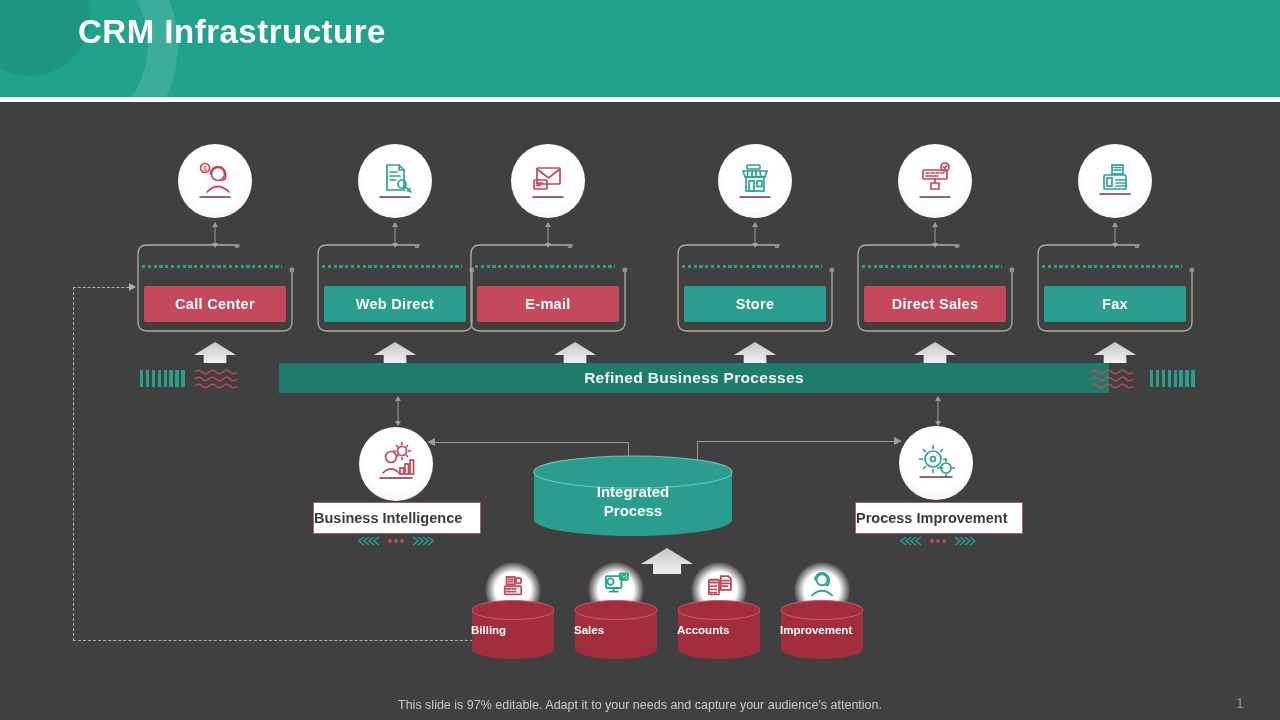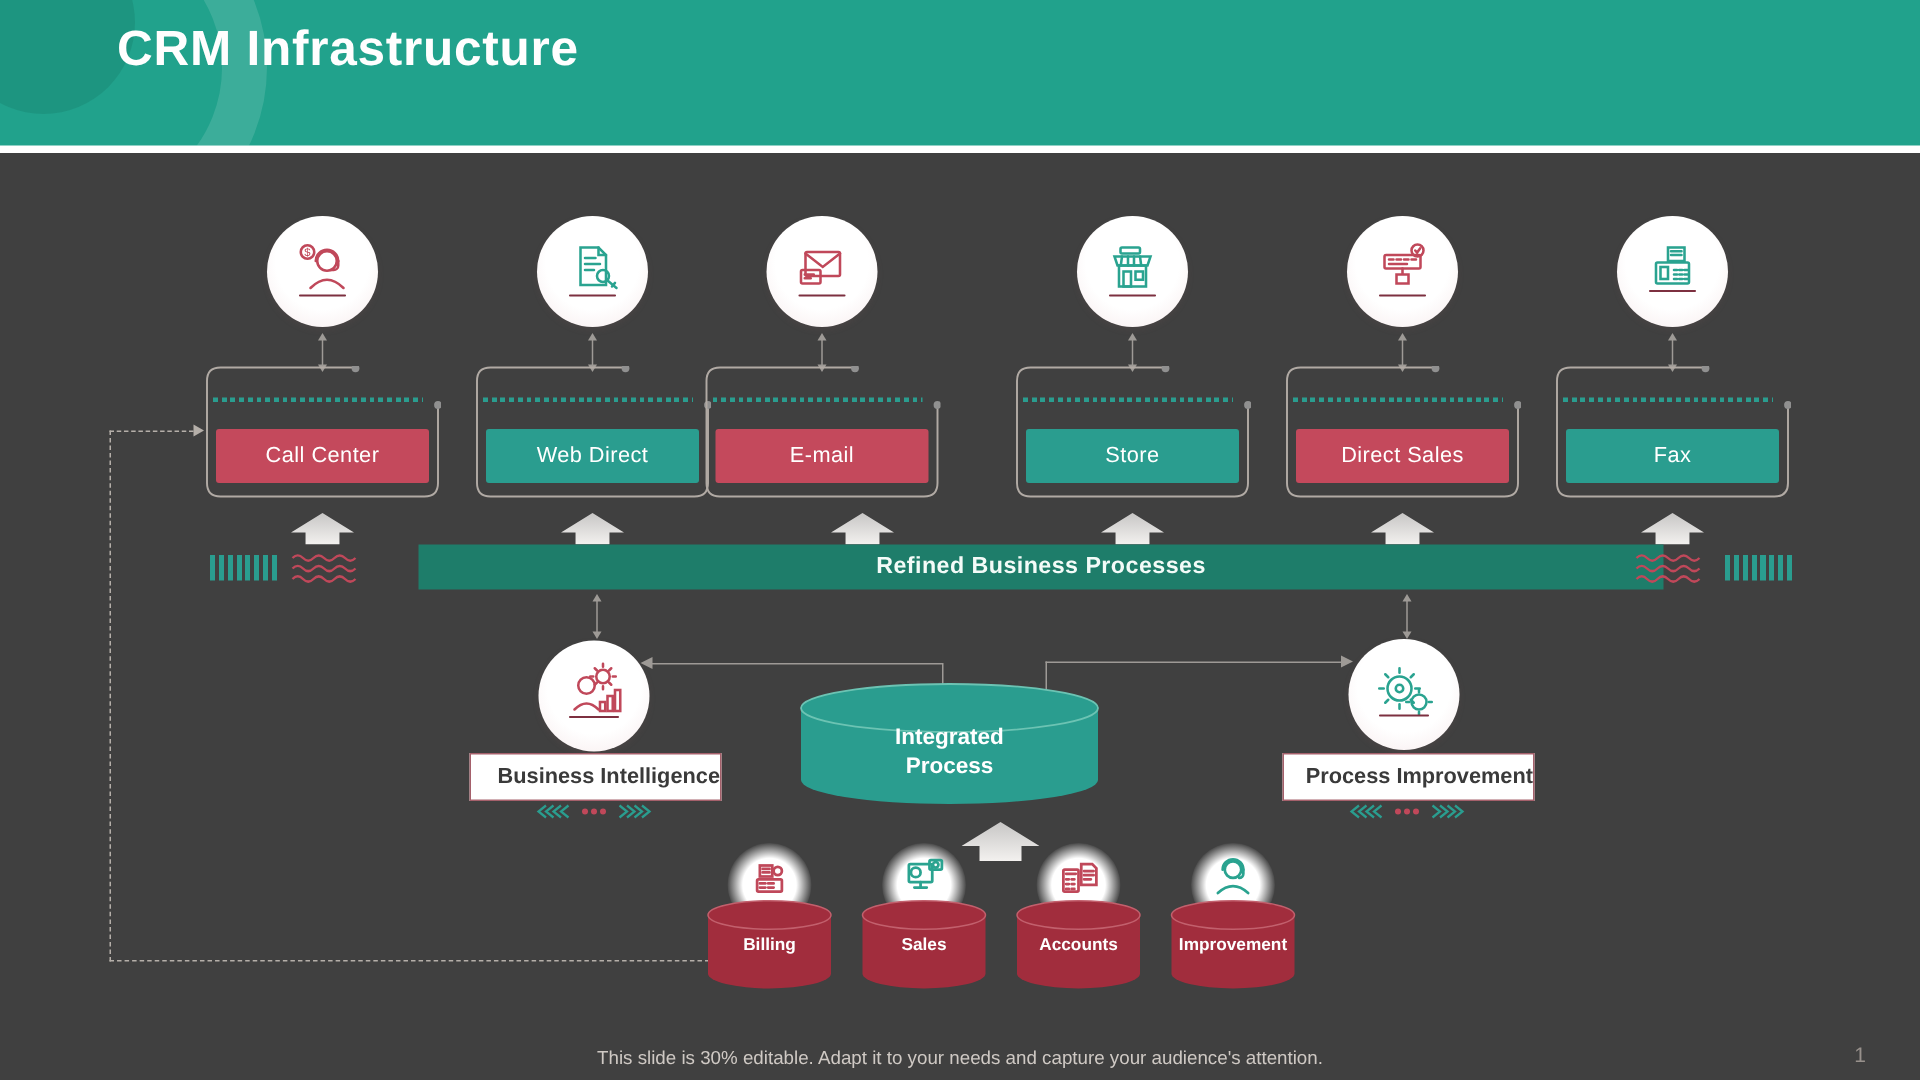--- a/index.html
+++ b/index.html
@@ -24,21 +24,21 @@
   .circle-icon svg{width:48px;height:48px;}
   .icon-red{color:#c0485a;}
   .icon-teal{color:#2aa390;}
   .ground{stroke:#7d3040;stroke-width:1.4;}
   .varrow{position:absolute;left:74px;top:78px;}
   .card{position:absolute;left:0;top:100px;width:158px;height:88px;}
   .outline-svg{position:absolute;left:0;top:0;}
   .dotline{position:absolute;left:6px;top:21px;width:140px;height:3px;
          background:repeating-linear-gradient(90deg,#2a9d8f 0 3.2px,transparent 3.2px 5.8px);}
   .chbtn{position:absolute;left:8px;top:42px;width:142px;height:36px;border-radius:2px;
-         color:#ffffff;font-size:14.5px;font-weight:normal;text-align:center;line-height:36px;
+         color:#ffffff;font-size:14.5px;font-weight:bold;text-align:center;line-height:36px;
          letter-spacing:.3px;}
   .chbtn.red{background:#c4495c;}
   .chbtn.teal{background:#2a9d8f;}
 
   
   .silver-arrow{position:absolute;}
   .bar{position:absolute;left:255px;top:363px;width:830px;height:30px;background:#1e7d6a;margin-left:24px;}
   .bar-label{width:100%;text-align:center;line-height:30px;color:#f3fbf8;font-size:15.5px;
          font-weight:bold;letter-spacing:.3px;}
   .deco-barcode{position:absolute;width:46px;height:17px;
@@ -55,31 +55,31 @@
   .dashed-v{position:absolute;width:0;border-left:1.5px dashed #b5afa9;}
   .dah{position:absolute;width:0;height:0;border-top:4px solid transparent;
        border-bottom:4px solid transparent;border-left:7px solid #b5afa9;}
 
   
   .mid-circle{position:absolute;width:74px;height:74px;border-radius:50%;
          background:radial-gradient(circle at 50% 42%, #ffffff 55%, #f6e9ea 100%);
          box-shadow:0 2px 4px rgba(120,90,90,.15);display:flex;align-items:center;justify-content:center;}
   .mid-circle svg{width:48px;height:48px;}
   .mid-label{position:absolute;width:166px;height:30px;background:#ffffff;border:1px solid #a5606b;
-         color:#3a3a3a;font-size:14.5px;font-weight:bold;text-align:right;line-height:30px;}
+         color:#3a3a3a;font-size:14.5px;font-weight:bold;text-align:left;line-height:30px;}
   .chevdots{position:absolute;}
 
   
   .db{position:absolute;left:533px;top:455px;width:200px;height:84px;}
   .db-text{position:absolute;left:0;top:27px;width:200px;text-align:center;color:#ffffff;
          font-size:15px;font-weight:bold;line-height:19px;}
 
   
   .cyl{position:absolute;width:84px;height:62px;top:600px;}
-  .cyl-label{position:absolute;left:0;top:24px;width:84px;text-align:center;color:#ffffff;
+  .cyl-label{position:absolute;left:0;top:24px;width:84px;text-align:left;color:#ffffff;
          font-size:11.5px;font-weight:bold;}
   .icon-fade{position:absolute;top:562px;width:56px;height:56px;border-radius:50%;
          background:radial-gradient(circle,#ffffff 45%,rgba(255,255,255,0) 72%);}
   .cyl-icon{position:absolute;top:566px;width:44px;height:44px;}
 
   
   .footer{position:absolute;left:0;top:698px;width:1280px;text-align:center;color:#cfc9c4;
          font-size:12.5px;}
   .pagenum{position:absolute;left:1228px;top:695px;width:24px;text-align:center;color:#98918c;
          font-size:14px;}
@@ -459,16 +459,16 @@
       <path d="M13,32 q11,-10 22,0"></path>
   </svg>
   <div class="cyl" style="left:780px">
     <svg width="84" height="62" viewBox="0 0 84 62">
       <path d="M1,10 L1,49 A41,10 0 0 0 83,49 L83,10" fill="#a12d3d"></path>
       <ellipse cx="42" cy="10" rx="41" ry="9.5" fill="#a12d3d" stroke="#c2606d" stroke-width="1"></ellipse>
     </svg>
     <div class="cyl-label">Improvement</div>
   </div>
 
-  <div class="footer">This slide is 30% editable. Adapt it to your needs and capture your audience's attention.</div>
+  <div class="footer">This slide is 97% editable. Adapt it to your needs and capture your audience's attention.</div>
   <div class="pagenum">1</div>
 
 </div>
 
 </body></html>

